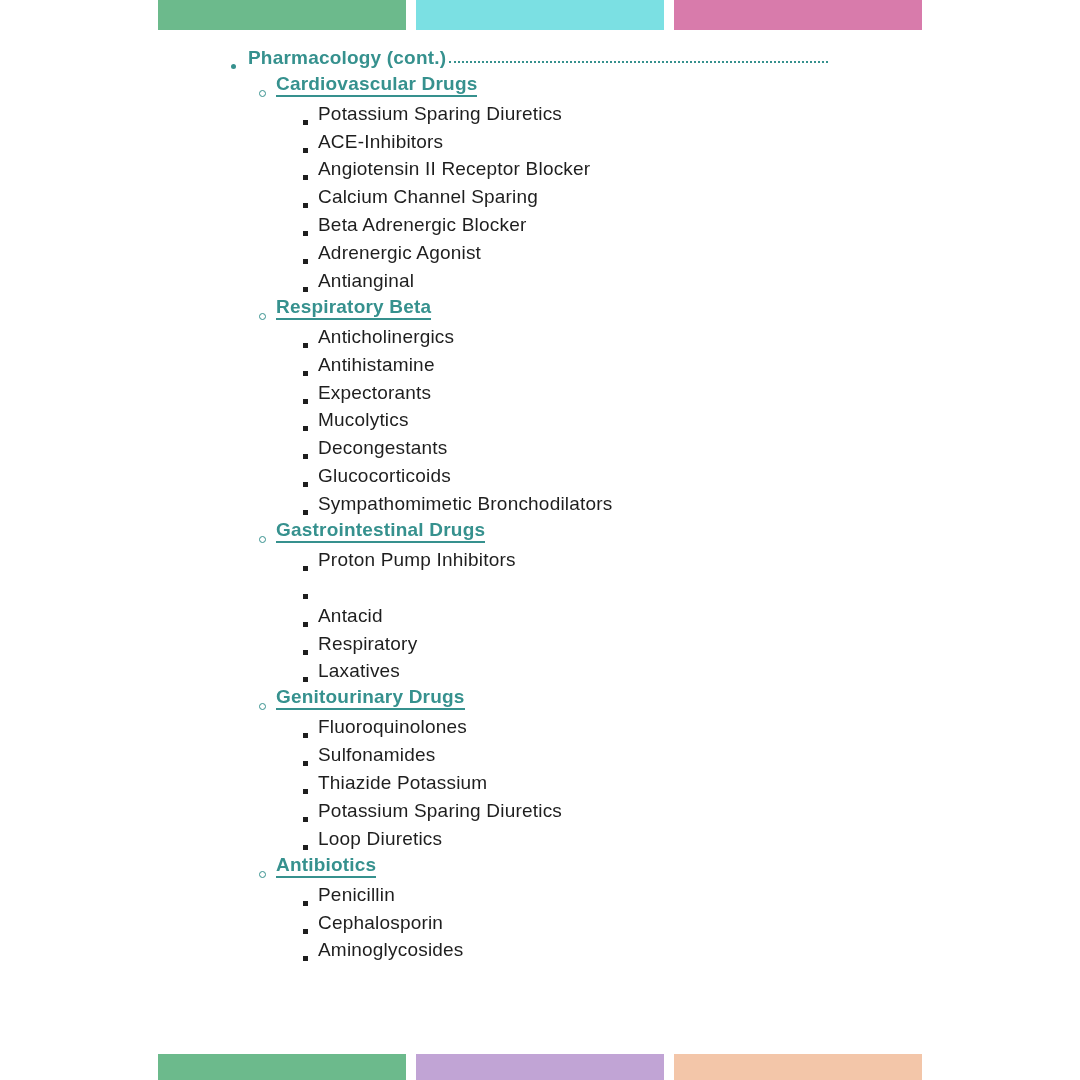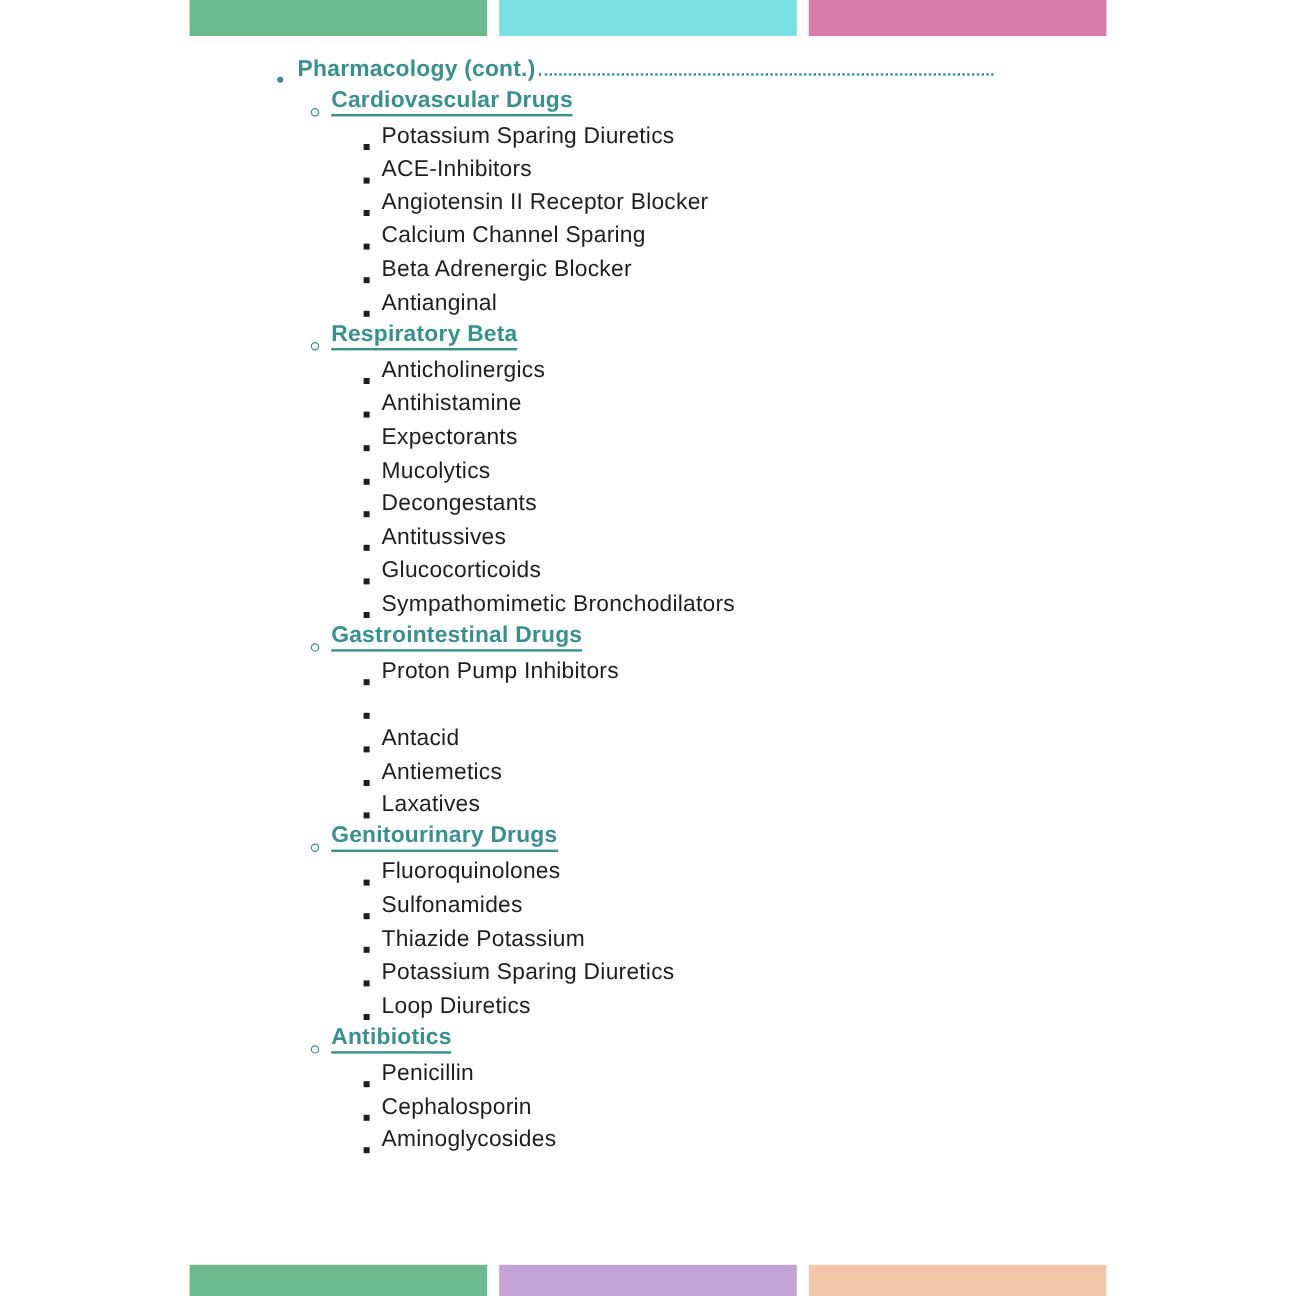--- a/index.html
+++ b/index.html
@@ -107,20 +107,24 @@
     <div class="row l3">
       <span class="bullet-square"></span>
       <span>Calcium Channel Sparing</span>
     </div>
     <div class="row l3">
       <span class="bullet-square"></span>
       <span>Beta Adrenergic Blocker</span>
     </div>
     <div class="row l3">
       <span class="bullet-square"></span>
+      <span>Adrenergic Agonist</span>
+    </div>
+    <div class="row l3">
+      <span class="bullet-square"></span>
       <span>Antianginal</span>
     </div>
     <div class="row l2">
       <span class="bullet-circle"></span>
       <span class="link">Respiratory Beta</span>
     </div>
     <div class="row l3">
       <span class="bullet-square"></span>
       <span>Anticholinergics</span>
     </div>
@@ -135,24 +139,20 @@
     <div class="row l3">
       <span class="bullet-square"></span>
       <span>Mucolytics</span>
     </div>
     <div class="row l3">
       <span class="bullet-square"></span>
       <span>Decongestants</span>
     </div>
     <div class="row l3">
       <span class="bullet-square"></span>
-      <span>Antitussives</span>
-    </div>
-    <div class="row l3">
-      <span class="bullet-square"></span>
       <span>Glucocorticoids</span>
     </div>
     <div class="row l3">
       <span class="bullet-square"></span>
       <span>Sympathomimetic Bronchodilators</span>
     </div>
     <div class="row l2">
       <span class="bullet-circle"></span>
       <span class="link">Gastrointestinal Drugs</span>
     </div>
@@ -162,21 +162,21 @@
     </div>
     <div class="row l3">
       <span class="bullet-square"></span>
     </div>
     <div class="row l3">
       <span class="bullet-square"></span>
       <span>Antacid</span>
     </div>
     <div class="row l3">
       <span class="bullet-square"></span>
-      <span>Antiemetics</span>
+      <span>Respiratory</span>
     </div>
     <div class="row l3">
       <span class="bullet-square"></span>
       <span>Laxatives</span>
     </div>
     <div class="row l2">
       <span class="bullet-circle"></span>
       <span class="link">Genitourinary Drugs</span>
     </div>
     <div class="row l3">

